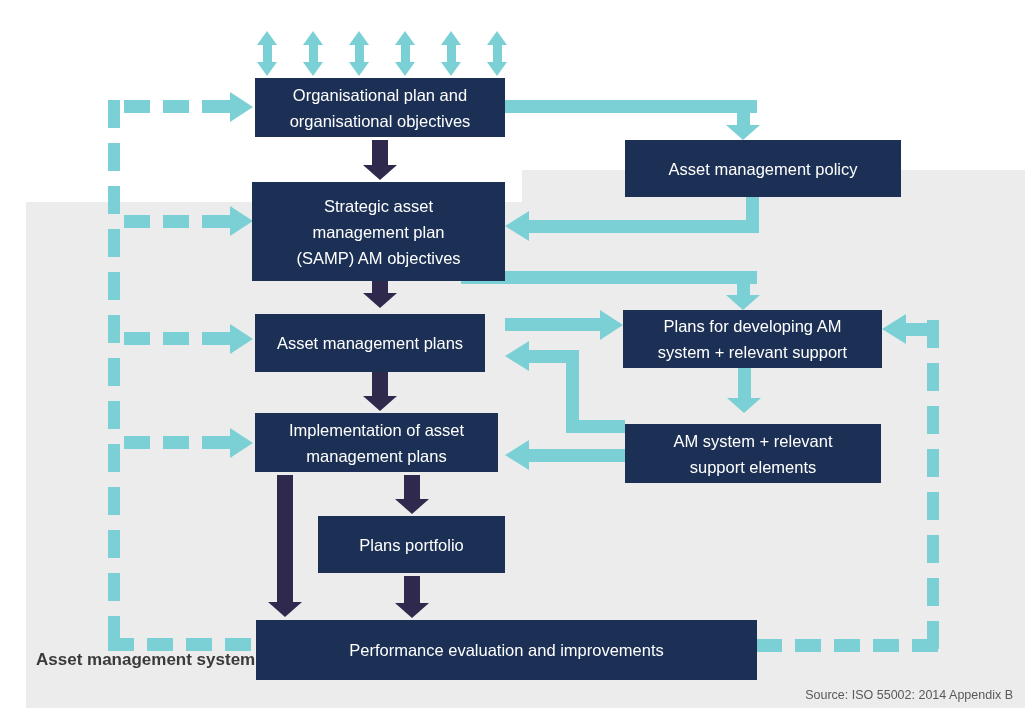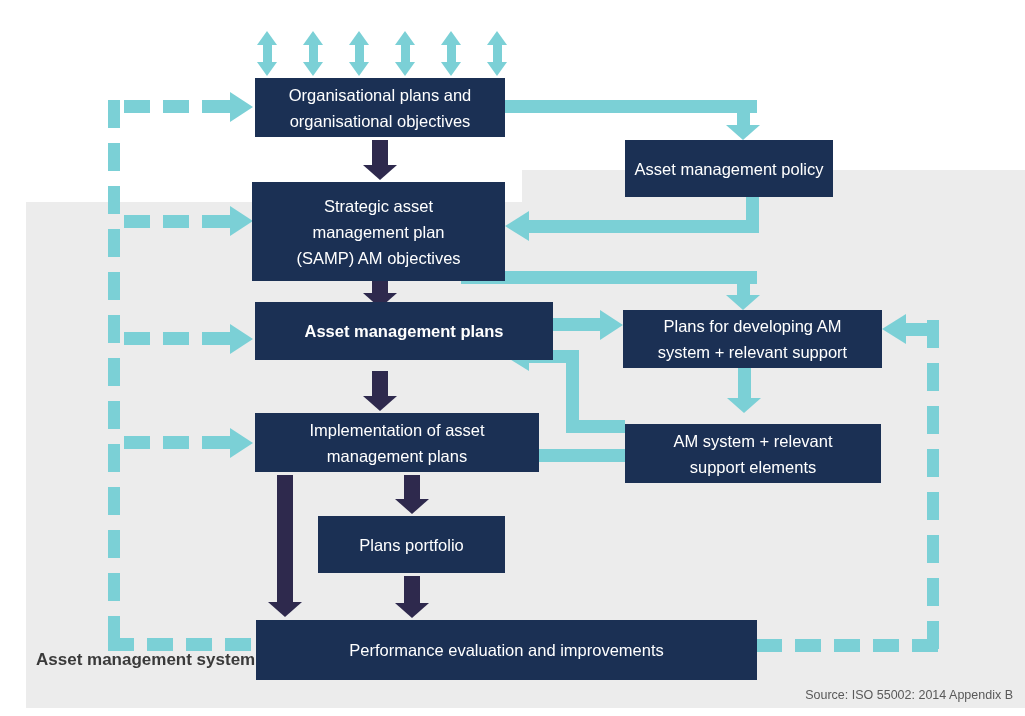--- a/index.html
+++ b/index.html
@@ -135,39 +135,39 @@
   <div class="abs tri t-rt" style="left:230px;top:428px;"></div>
 
   <div class="abs dash-h" style="left:108px;top:638px;width:148px;"></div>
 
   <div class="abs dash-v" style="left:927px;top:320px;height:332px;"></div>
   <div class="abs hline" style="left:905px;top:323px;width:22px;height:13px;"></div>
   <div class="abs tri t-lf" style="left:882px;top:314px;"></div>
   <div class="abs dash-h-r" style="left:757px;top:639px;width:181px;"></div>
 
   <div class="box abs" style="left:255px;top:78px;width:250px;height:59px;">
-    <span>Organisational plans and
+    <span>Organisational plan and
 organisational objectives</span>
   </div>
-  <div class="box abs" style="left:625px;top:140px;width:208px;height:57px;">
+  <div class="box abs" style="left:625px;top:140px;width:276px;height:57px;">
     <span>Asset management policy</span>
   </div>
   <div class="box abs" style="left:252px;top:182px;width:253px;height:99px;">
     <span>Strategic asset
 management plan
 (SAMP) AM objectives</span>
   </div>
-  <div class="box abs" style="left:255px;top:302px;width:298px;height:58px;font-weight:bold;">
+  <div class="box abs" style="left:255px;top:314px;width:230px;height:58px;">
     <span>Asset management plans</span>
   </div>
   <div class="box abs" style="left:623px;top:310px;width:259px;height:58px;">
     <span>Plans for developing AM
 system + relevant support</span>
   </div>
-  <div class="box abs" style="left:255px;top:413px;width:284px;height:59px;">
+  <div class="box abs" style="left:255px;top:413px;width:243px;height:59px;">
     <span>Implementation of asset
 management plans</span>
   </div>
   <div class="box abs" style="left:625px;top:413px;width:256px;height:59px;margin-top:11px;">
     <span>AM system + relevant
 support elements</span>
   </div>
   <div class="box abs" style="left:318px;top:516px;width:187px;height:57px;">
     <span>Plans portfolio</span>
   </div>

